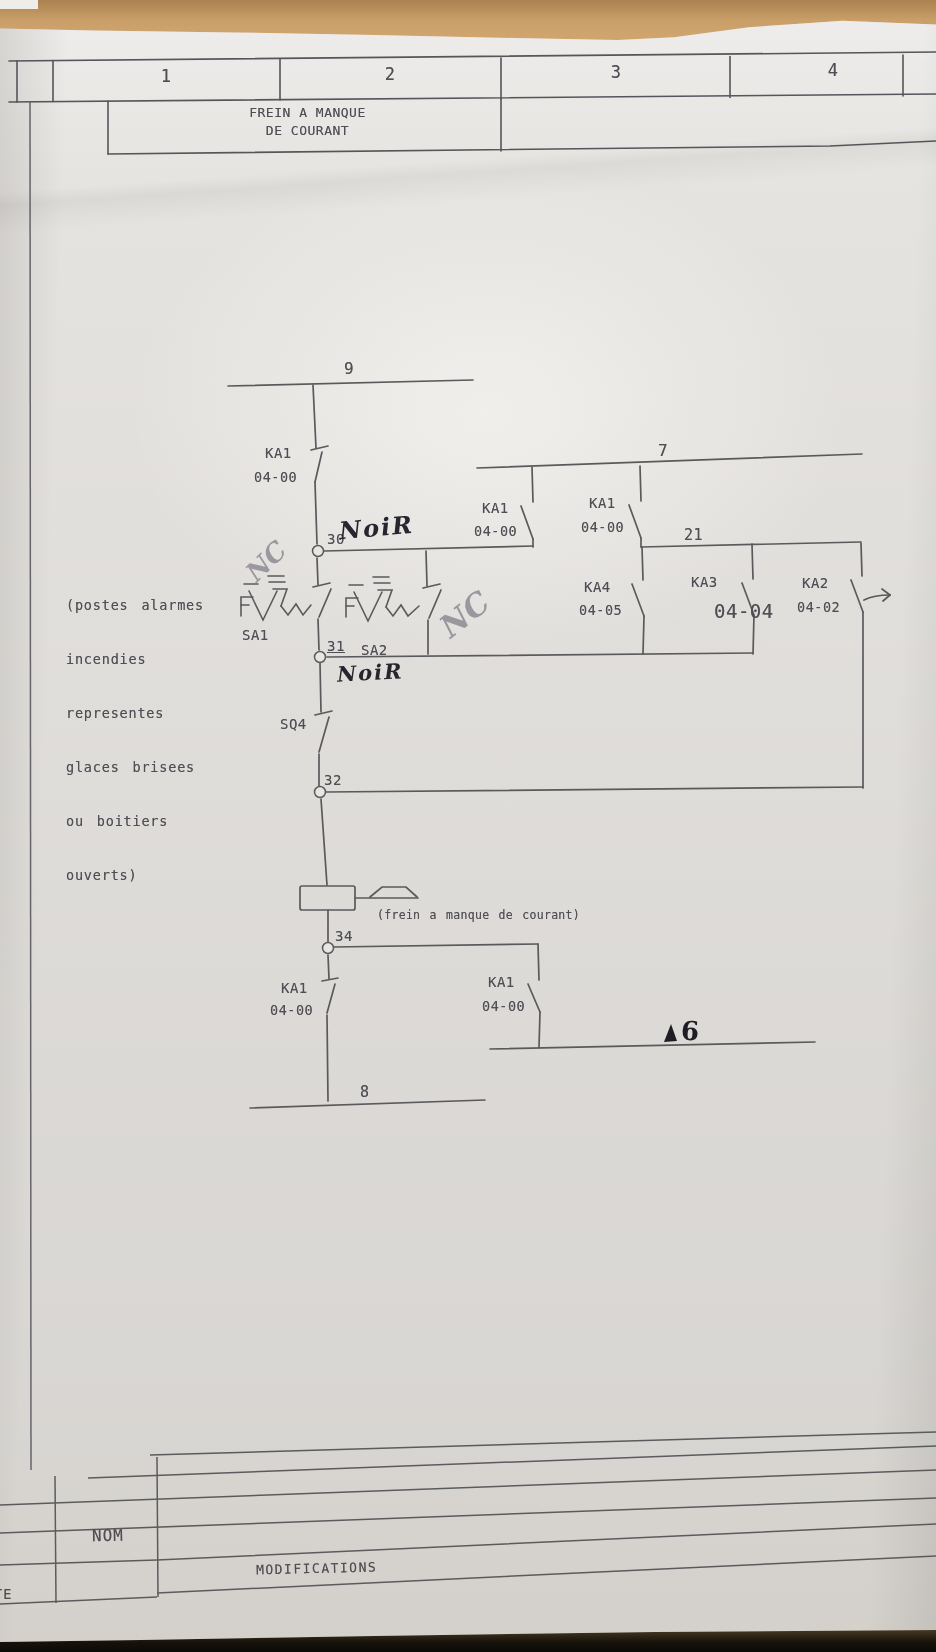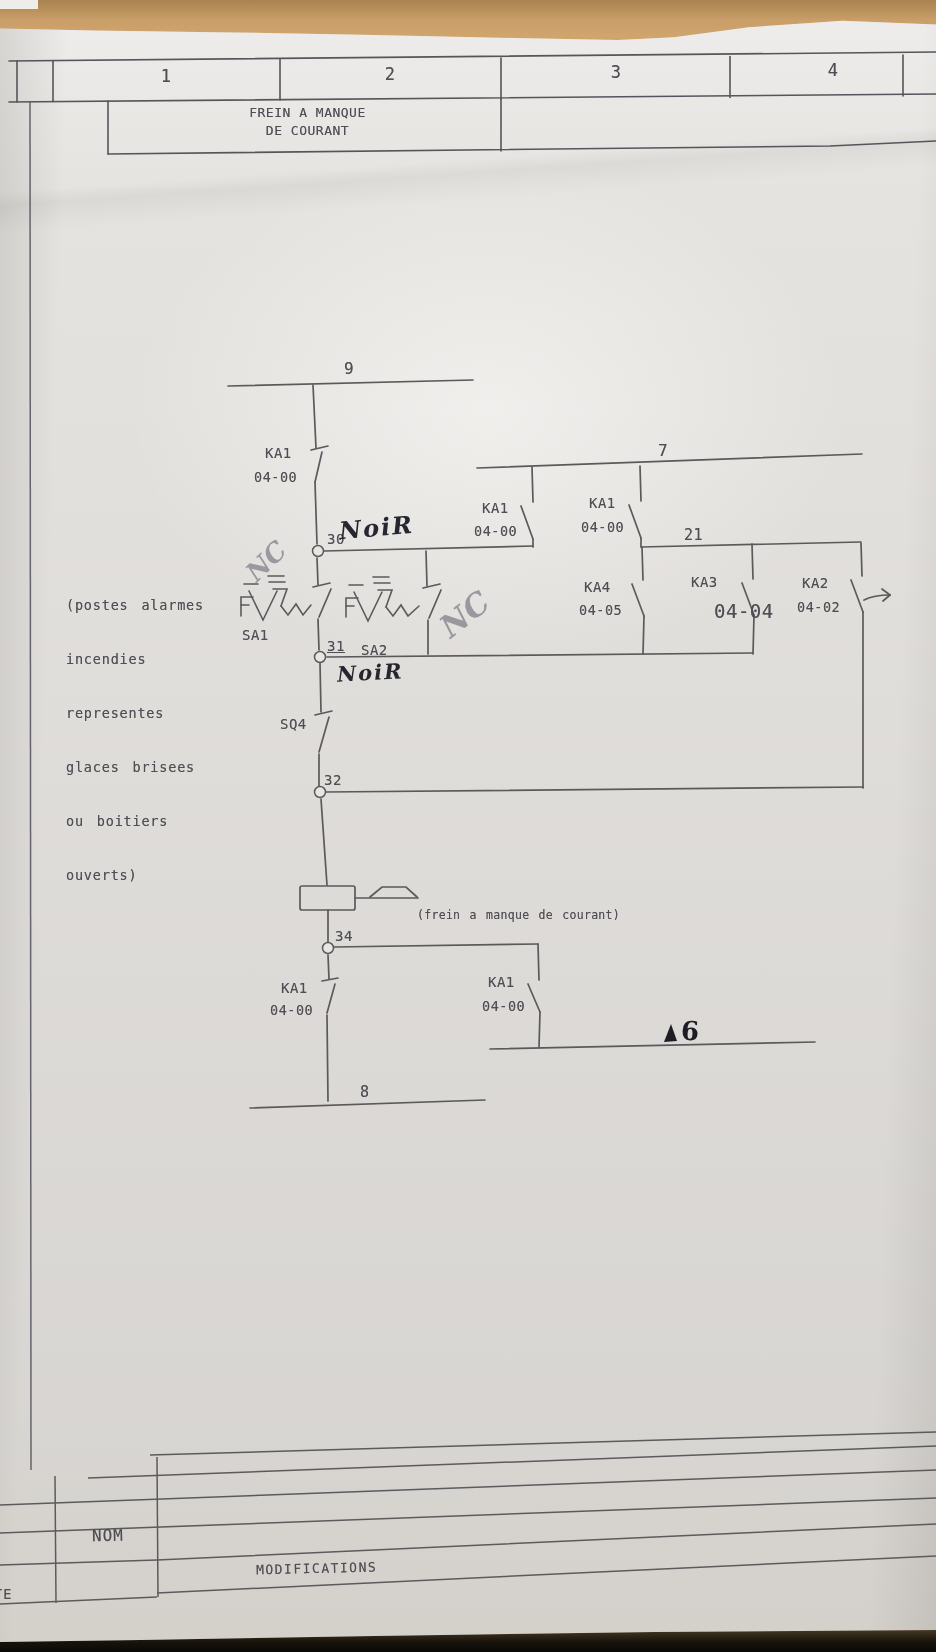--- a/index.html
+++ b/index.html
@@ -258,21 +258,21 @@
   <div class="lbl" style="left:482px;top:998px;font-size:13.5px;">04-00</div>
 
   <div class="lbl note" style="left:66px;top:560px;">
     <div>(postes alarmes</div>
     <div>incendies</div>
     <div>representes</div>
     <div>glaces brisees</div>
     <div>ou boitiers</div>
     <div>ouverts)</div>
   </div>
-  <div class="lbl" style="left:377px;top:908px;font-size:11.5px;letter-spacing:.3px;word-spacing:2px;margin-left:40px;">(frein a manque de courant)</div>
+  <div class="lbl" style="left:377px;top:908px;font-size:11.5px;letter-spacing:.3px;word-spacing:2px;">(frein a manque de courant)</div>
 
   <div class="hand" style="left:339px;top:513px;font-size:24px;letter-spacing:2px;transform:rotate(-5deg);">NoiR</div>
   <div class="hand" style="left:337px;top:660px;font-size:21px;letter-spacing:2px;transform:rotate(-3deg);">NoiR</div>
   <div class="hand pencil" style="left:244px;top:546px;font-size:26px;transform:rotate(-44deg);">NC</div>
   <div class="hand pencil" style="left:438px;top:596px;font-size:31px;transform:rotate(-38deg);">NC</div>
   <div class="hand" style="left:681px;top:1016px;font-size:26px;font-style:normal;transform:rotate(3deg);color:#1e1d24;">6</div>
 
   <div class="lbl" style="left:256px;top:1561px;font-size:13px;letter-spacing:1.5px;transform:rotate(-1.5deg);">MODIFICATIONS</div>
   <div class="lbl" style="left:92px;top:1526px;font-size:16px;letter-spacing:1px;transform:rotate(-1deg);">NOM</div>
   <div class="lbl" style="left:-6px;top:1586px;font-size:13.5px;letter-spacing:1px;">TE</div>

